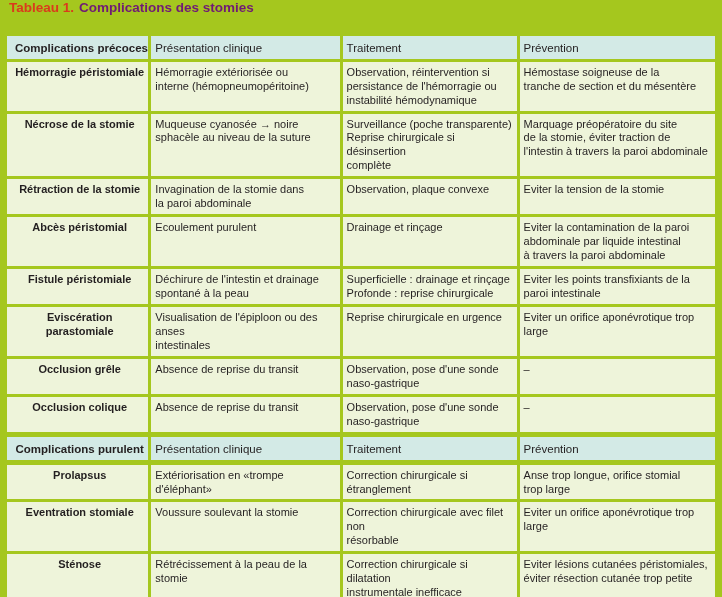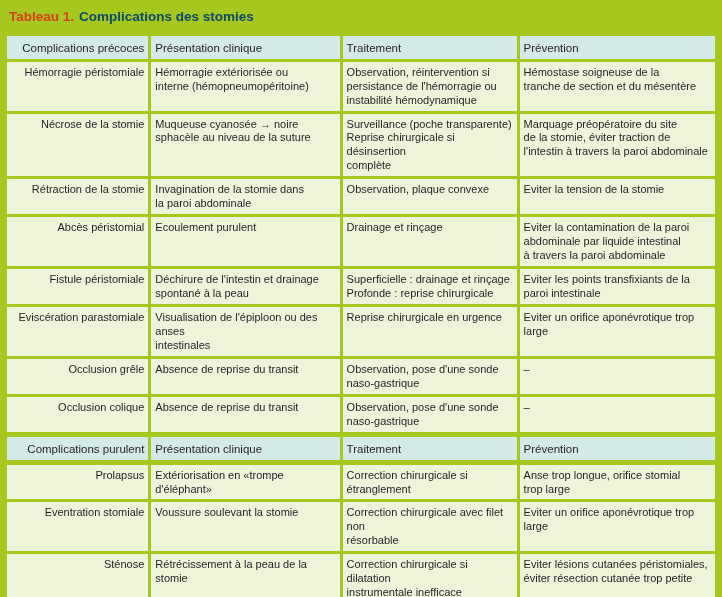--- a/index.html
+++ b/index.html
@@ -17,53 +17,54 @@
   }
   .frame{
     width:722px;
     min-height:597px;
     background:var(--green);
     padding:0 4px 8px 4px;
   }
   .title-bar{
     height:33px;
     display:flex;
-    align-items:center;
+    align-items:flex-start;
     padding-left:5px;
     background:var(--green);
   }
   .title-bar .title-label{
     color:var(--red);
     font-weight:bold;
     font-size:13.5px;
     margin-right:5px;
   }
   .title-bar .title-text{
-    color:#0c4a6e;
+    color:#701a75;
     font-weight:bold;
     font-size:13.5px;
   }
   table.stoma{
     width:100%;
     border-collapse:collapse;
     table-layout:fixed;
     background:var(--green);
   }
   table.stoma td{
     border:3px solid var(--green);
     vertical-align:top;
     text-align:left;
     font-size:11px;
     line-height:1.27;
     color:var(--ink);
     padding:4px 4px 3px;
   }
   table.stoma td.col0{
-    text-align:right;
+    text-align:center;
     padding-left:8px;
+    font-weight:bold;
   }
   table.stoma td.hdr{
     background:var(--blue);
     font-size:11.5px;
     padding-top:5px;
     white-space:nowrap;
     overflow:hidden;
   }
   table.stoma tr.hdr2 td{
     border-top-width:5px;

